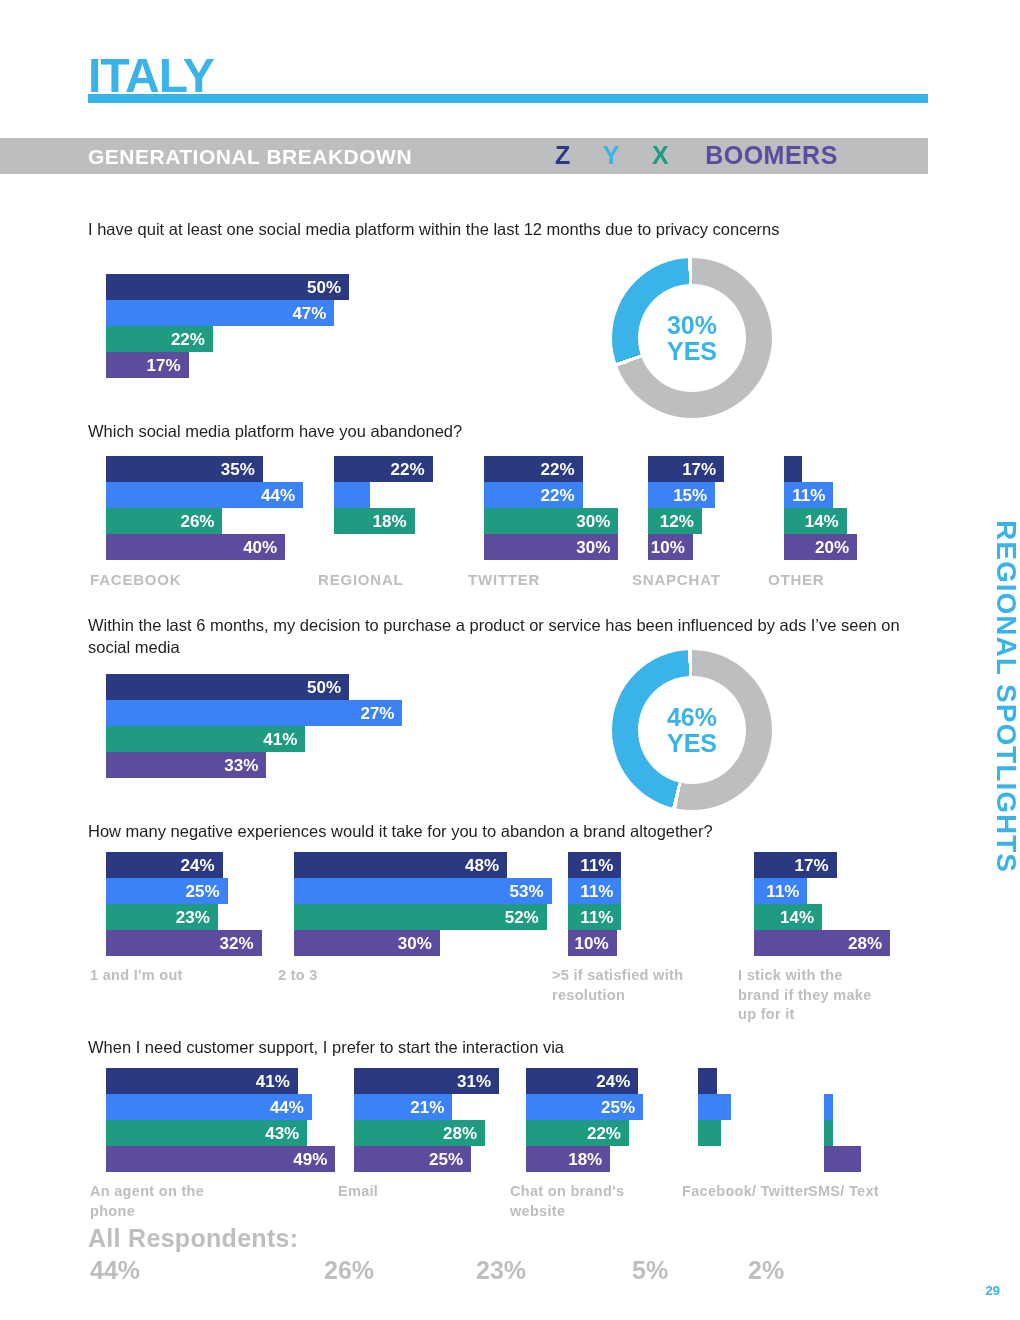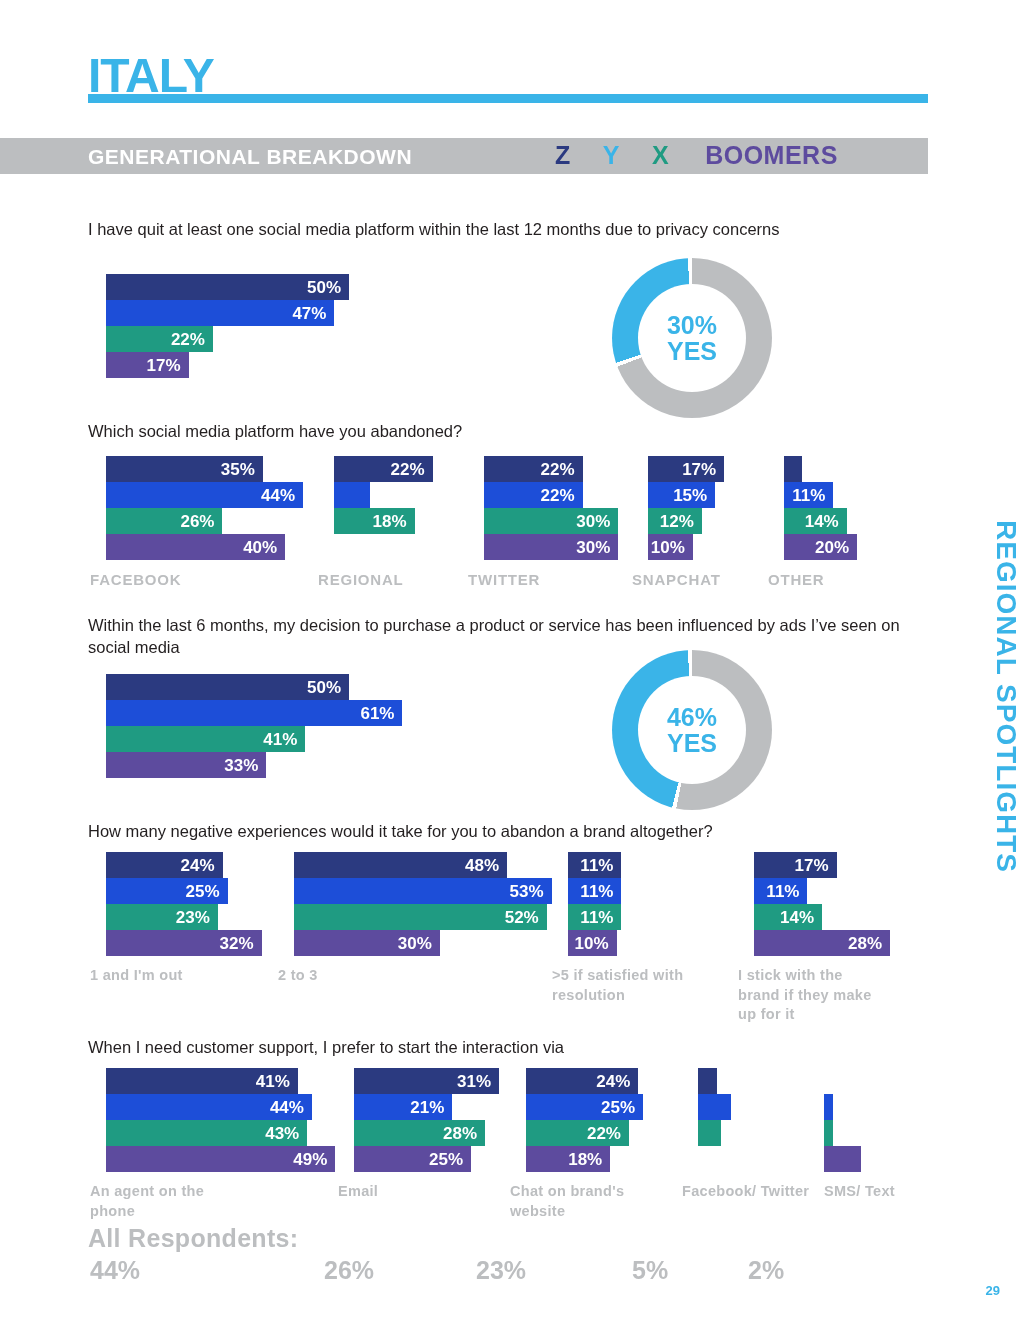--- a/index.html
+++ b/index.html
@@ -59,21 +59,21 @@
   }
   .bar .val{
     font-size:17px;font-weight:bold;color:#ffffff;padding-right:8px;
     white-space:nowrap;line-height:1;
   }
   .bar.outside{overflow:visible;}
   .bar.outside .val{
     position:absolute;left:100%;margin-left:8px;padding-right:0;
   }
   .c0{background:#2b3a80;}
-  .c1{background:#1d4ed8;}
+  .c1{background:#3b82f6;}
   .c2{background:#1f9b82;}
   .c3{background:#5d4b9e;}
   .t0{color:#2b3a80;}
   .t1{color:#3ab4e8;}
   .t2{color:#1f9b82;}
   .t3{color:#5d4b9e;}
   .cat-label{
     position:absolute;font-size:14.5px;font-weight:bold;color:#bcbec0;
     line-height:1.35;letter-spacing:.3px;
   }
@@ -270,21 +270,21 @@
 <div class="q" style="top:614px;width:830px;">Within the last 6 months, my decision to purchase a product or service has been influenced by ads I’ve seen on social media</div>
 <div class="group" id="g-q3" style="left:90px;top:674px;">
     <div class="group" style="position: absolute; left: 0px; top: 0px;">
       <div class="bar-row">
         <div class="bar c0" style="width: 243px;">
           <span class="val">50%</span>
         </div>
       </div>
       <div class="bar-row">
         <div class="bar c1" style="width: 296.46px;">
-          <span class="val">61%</span>
+          <span class="val">27%</span>
         </div>
       </div>
       <div class="bar-row">
         <div class="bar c2" style="width: 199.26px;">
           <span class="val">41%</span>
         </div>
       </div>
       <div class="bar-row">
         <div class="bar c3" style="width: 160.38px;">
           <span class="val">33%</span>
@@ -504,21 +504,21 @@
       <div class="bar-row">
         <div class="bar c2 outside" style="width: 9.36px;">
           <span class="val t2">2%</span>
         </div>
       </div>
       <div class="bar-row">
         <div class="bar c3 outside" style="width: 37.44px;">
           <span class="val t3">8%</span>
         </div>
       </div>
-      <div class="cat-label" style="top: 114px; left: 16px; width: 150px;">SMS/ Text</div>
+      <div class="cat-label" style="top: 114px; left: 0px; width: 150px;">SMS/ Text</div>
     </div>
   </div>
 
 <div class="allresp-title">All Respondents:</div>
 <div id="allresp-row">
     <div class="allresp-val" style="left: 90px;">44%</div>
     <div class="allresp-val" style="left: 324px;">26%</div>
     <div class="allresp-val" style="left: 476px;">23%</div>
     <div class="allresp-val" style="left: 632px;">5%</div>
     <div class="allresp-val" style="left: 748px;">2%</div>

